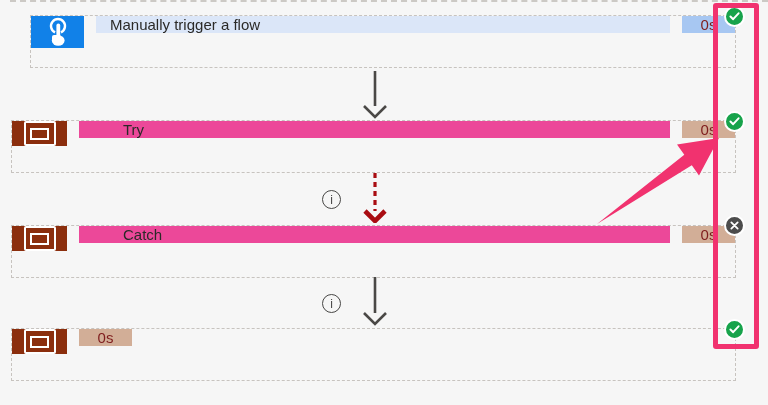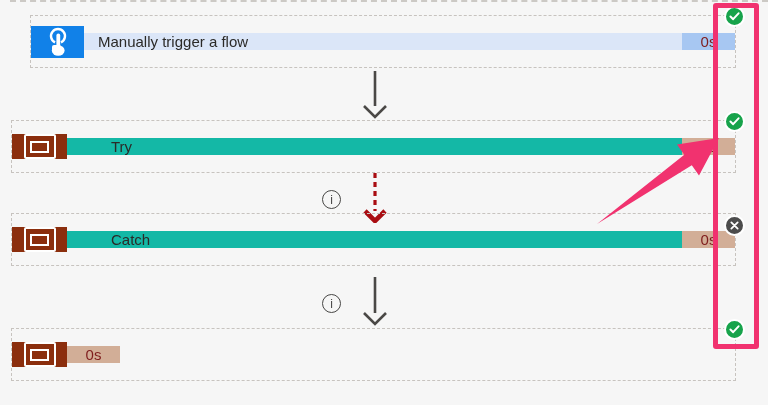--- a/index.html
+++ b/index.html
@@ -2,36 +2,36 @@
 <html><head>
 <meta charset="utf-8">
 <style>
   html,body{margin:0;padding:0;}
   body{font-family:"Liberation Sans", sans-serif;}
   .stage{position:relative;width:768px;height:405px;background:#f6f6f6;overflow:hidden;}
 
   .top-dash{position:absolute;left:10px;right:0;top:0;height:0;border-top:2px dashed #ccc9c5;}
 
   
-  .card{position:absolute;display:flex;align-items:center;border:1px dashed #c7c3bf;box-sizing:border-box;z-index:1;}
+  .card{position:absolute;display:flex;align-items:flex-start;border:1px dashed #c7c3bf;box-sizing:border-box;z-index:1;gap:12px;}
   .card .icon-sq{flex:0 0 53px;display:flex;align-items:center;justify-content:center;}
   .card .bar{flex:1;display:flex;align-items:center;padding-left:14px;font-size:15px;color:#2b2a28;}
   .card .dur{flex:0 0 53px;display:flex;align-items:center;justify-content:center;font-size:15px;color:#7f1d1d;}
 
   .card.trigger{left:30px;top:15px;width:706px;height:53px;}
   .card.trigger .icon-sq{background:#1181e8;}
   .card.trigger .bar{background:#dbe6f8;}
   .card.trigger .dur{background:#a7c7f2;}
 
   .card.scope{left:11px;width:725px;height:53px;}
   .card.scope .icon-sq{flex:0 0 55px;background:#8b2e0d;}
-  .card.scope .bar{background:#14b8a6;padding-left:44px;}
+  .card.scope .bar{background:#ec4899;padding-left:44px;}
   .card.scope .dur{background:#d2ae97;}
   .card.try{top:120px;}
-  .card.catch{top:213px;}
+  .card.catch{top:225px;}
   .card.finally{top:328px;}
 
   .scope-glyph{width:28px;height:21px;border:2px solid #fff;border-radius:2px;display:flex;align-items:center;justify-content:center;}
   .scope-glyph .inner{width:15px;height:8px;border:2px solid #fff;}
 
   
   .badge{position:absolute;left:724px;width:21px;height:21px;border-radius:50%;border:2px solid #fff;
          box-sizing:border-box;display:flex;align-items:center;justify-content:center;z-index:3;}
   .badge.ok{background:#17a34b;}
   .badge.skip{background:#4c4c4c;}

